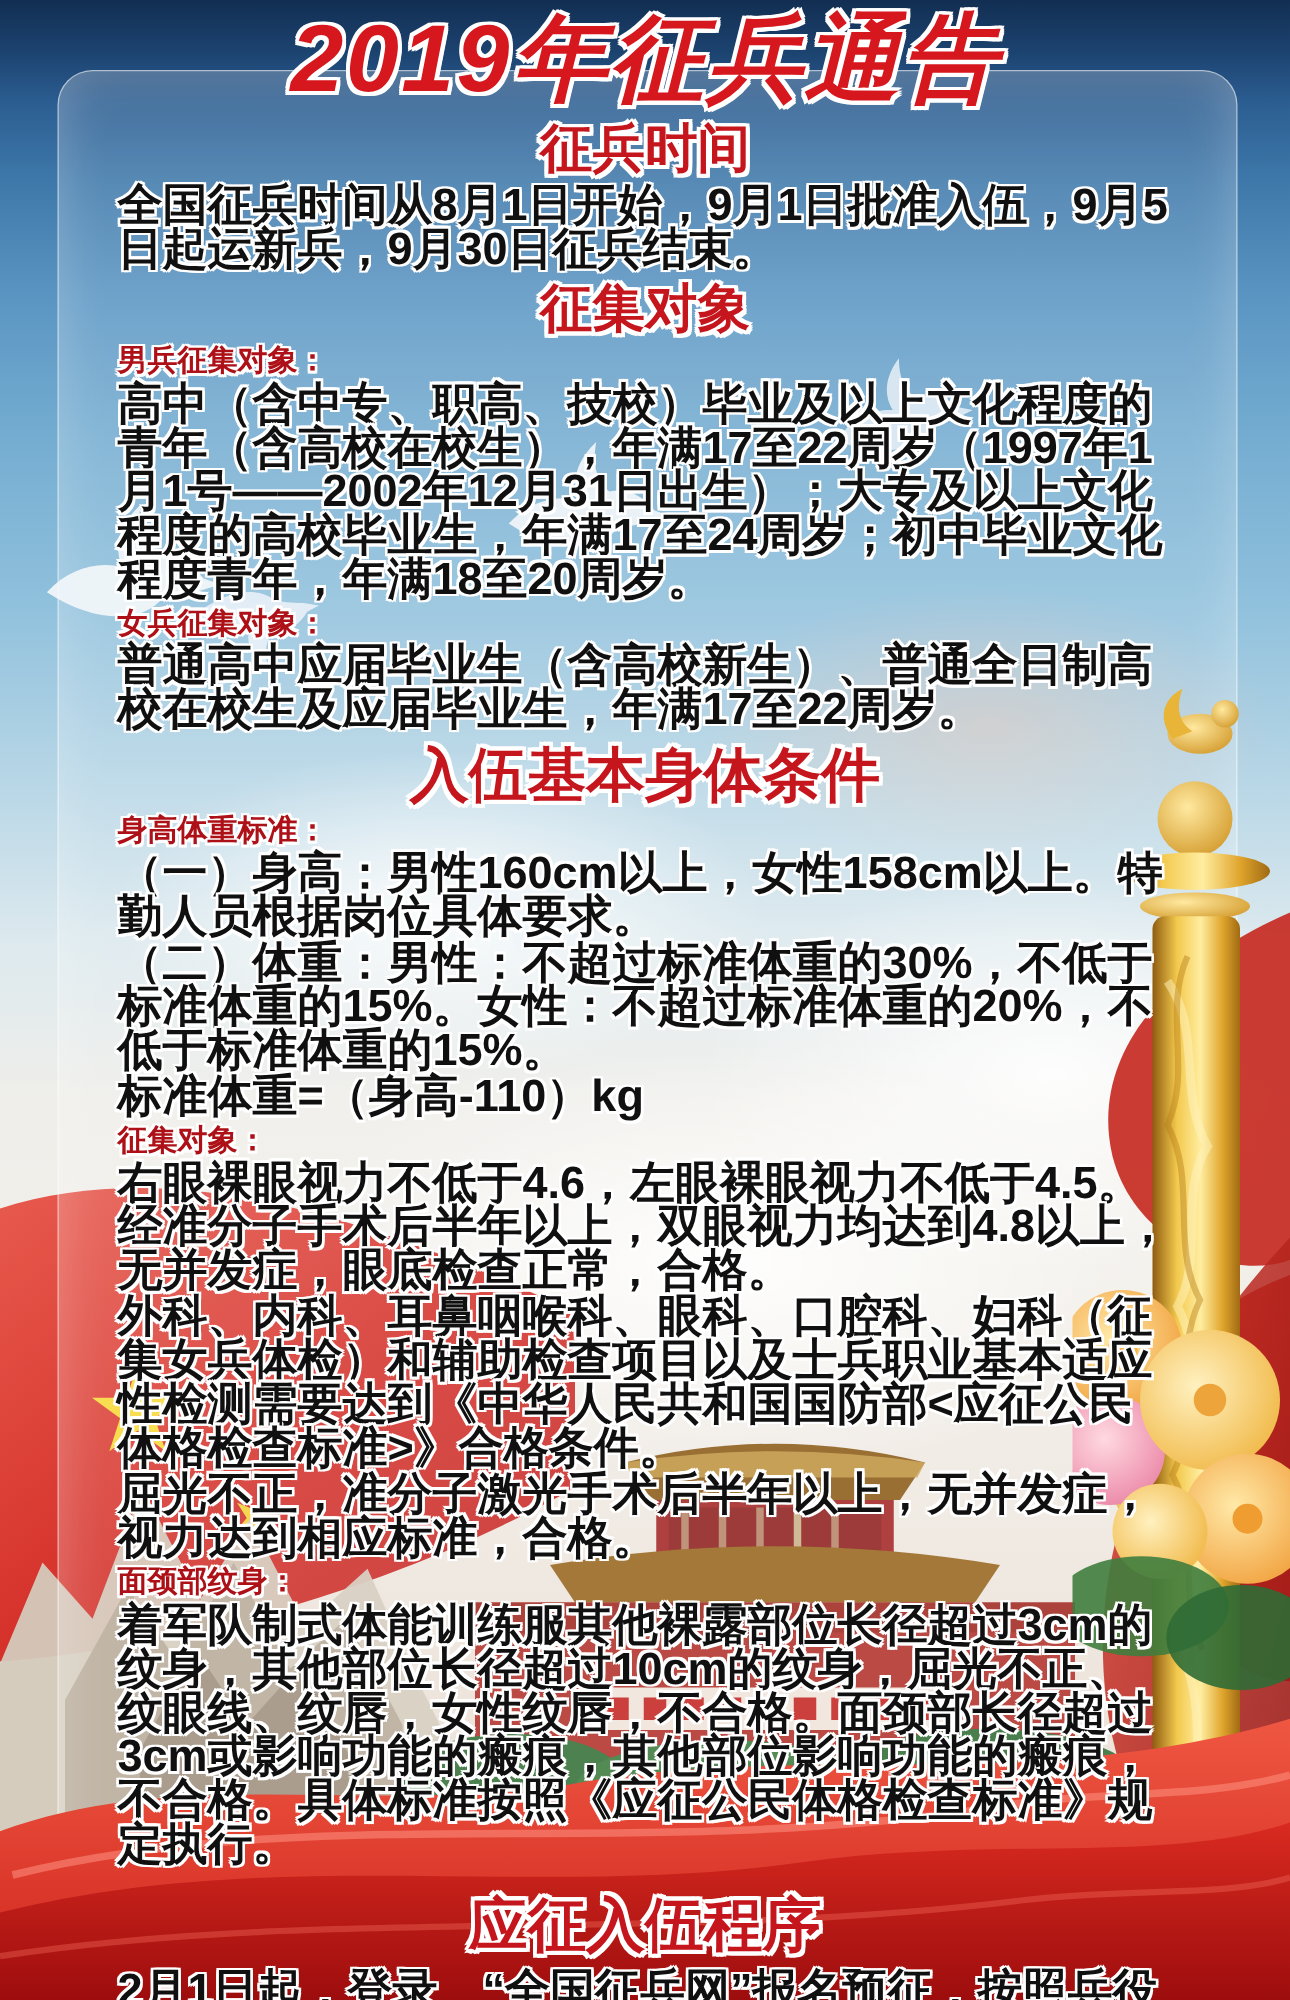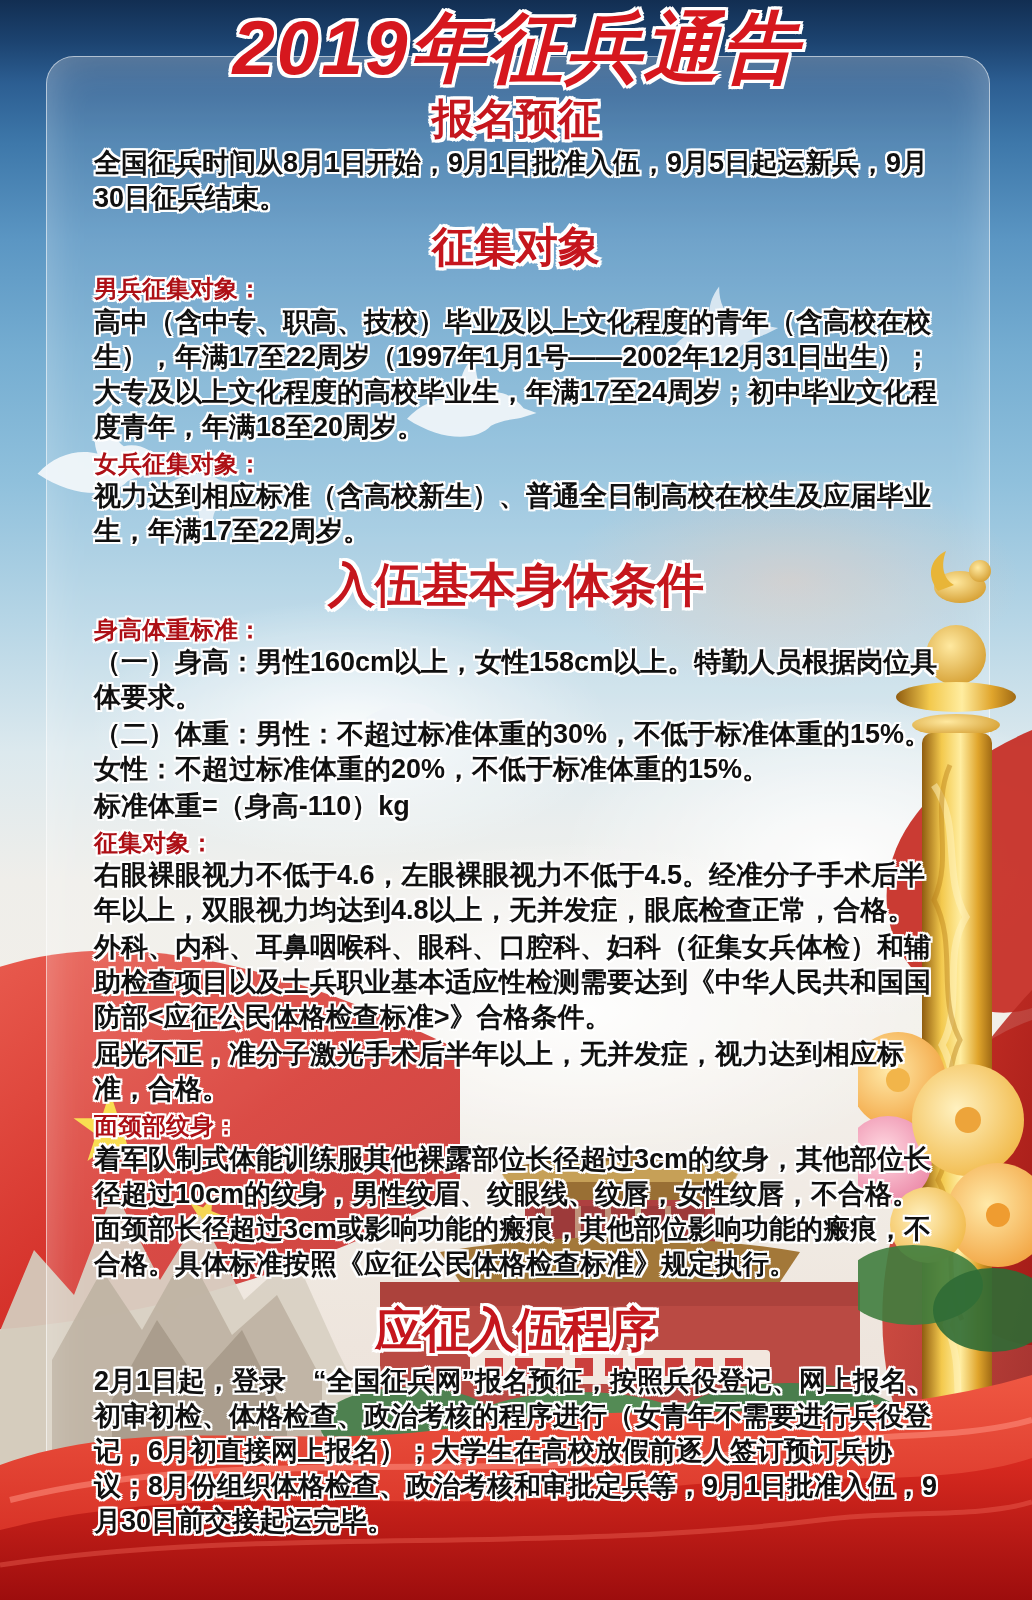--- a/index.html
+++ b/index.html
@@ -36,21 +36,21 @@
     -3px -3px 0 #fff, 3px -3px 0 #fff,-3px 3px 0 #fff, 3px 3px 0 #fff,
      0 -3px 0 #fff, 0 3px 0 #fff,-3px 0 0 #fff, 3px 0 0 #fff,
      -3px 1px 0 #fff, 3px 1px 0 #fff, 1px 3px 0 #fff, 1px -3px 0 #fff;}
   .title{
     font-size:76px;font-weight:900;font-style:italic;color:#d6171e;
     text-align:center;letter-spacing:2px;line-height:1.05;margin:0 0 0;
   }
   .h-section{font-size:42px;font-weight:900;color:#c5161d;text-align:center;line-height:1.1;margin:8px 0 4px;}
   .h-big{font-size:47px;font-weight:900;color:#c5161d;text-align:center;line-height:1.1;margin:10px 0 4px;}
   .sub{font-size:24px;font-weight:900;color:#ad1016;line-height:1.1;margin:6px 0 2px;}
-  .p{font-size:27px;font-weight:bold;color:#101010;line-height:35px;margin:2px 0;}
+  .p{font-size:36px;font-weight:bold;color:#101010;line-height:35px;margin:2px 0;}
   .gap-top{margin-top:22px;}
 </style>
 </head>
 <body>
 
 <div class="poster">
 
   <svg width="0" height="0" style="position:absolute" aria-hidden="true">
     <defs>
       <symbol id="dove" viewBox="0 0 120 90">
@@ -245,43 +245,43 @@
   <svg class="deco z4" style="left:660px;top:280px;transform:rotate(-10deg)" width="120" height="92" viewBox="0 0 120 90">
       <use href="#dove" fill="#eef4f9" opacity="0.8"></use>
     </svg>
 
   <div class="panel"></div>
 
   <div class="content">
 
     <div class="title o-lg">2019年征兵通告</div>
 
-    <div class="h-section o-lg">报名预征</div>
+    <div class="h-section o-lg">征兵时间</div>
     <div class="p o-sm">全国征兵时间从8月1日开始，9月1日批准入伍，9月5日起运新兵，9月30日征兵结束。</div>
 
     <div class="h-section o-lg">征集对象</div>
 
     <div class="sub o-sm">男兵征集对象：</div>
     <div class="p o-sm">高中（含中专、职高、技校）毕业及以上文化程度的青年（含高校在校生），年满17至22周岁（1997年1月1号——2002年12月31日出生）；大专及以上文化程度的高校毕业生，年满17至24周岁；初中毕业文化程度青年，年满18至20周岁。</div>
 
     <div class="sub o-sm">女兵征集对象：</div>
-    <div class="p o-sm">视力达到相应标准（含高校新生）、普通全日制高校在校生及应届毕业生，年满17至22周岁。</div>
+    <div class="p o-sm">普通高中应届毕业生（含高校新生）、普通全日制高校在校生及应届毕业生，年满17至22周岁。</div>
 
     <div class="h-big o-lg">入伍基本身体条件</div>
 
     <div class="sub o-sm">身高体重标准：</div>
     <div class="p o-sm">（一）身高：男性160cm以上，女性158cm以上。特勤人员根据岗位具体要求。</div>
     <div class="p o-sm">（二）体重：男性：不超过标准体重的30%，不低于标准体重的15%。女性：不超过标准体重的20%，不低于标准体重的15%。</div>
     <div class="p o-sm">标准体重=（身高-110）kg</div>
 
     <div class="sub o-sm">征集对象：</div>
     <div class="p o-sm">右眼裸眼视力不低于4.6，左眼裸眼视力不低于4.5。经准分子手术后半年以上，双眼视力均达到4.8以上，无并发症，眼底检查正常，合格。</div>
     <div class="p o-sm">外科、内科、耳鼻咽喉科、眼科、口腔科、妇科（征集女兵体检）和辅助检查项目以及士兵职业基本适应性检测需要达到《中华人民共和国国防部&lt;应征公民体格检查标准&gt;》合格条件。</div>
     <div class="p o-sm">屈光不正，准分子激光手术后半年以上，无并发症，视力达到相应标准，合格。</div>
 
     <div class="sub o-sm">面颈部纹身：</div>
-    <div class="p o-sm">着军队制式体能训练服其他裸露部位长径超过3cm的纹身，其他部位长径超过10cm的纹身，男性纹眉、纹眼线、纹唇，女性纹唇，不合格。面颈部长径超过3cm或影响功能的瘢痕，其他部位影响功能的瘢痕，不合格。具体标准按照《应征公民体格检查标准》规定执行。</div>
+    <div class="p o-sm">着军队制式体能训练服其他裸露部位长径超过3cm的纹身，其他部位长径超过10cm的纹身，屈光不正、纹眼线、纹唇，女性纹唇，不合格。面颈部长径超过3cm或影响功能的瘢痕，其他部位影响功能的瘢痕，不合格。具体标准按照《应征公民体格检查标准》规定执行。</div>
 
     <div class="h-big o-lg gap-top">应征入伍程序</div>
     <div class="p o-sm" style="margin-top:8px">2月1日起，登录　“全国征兵网”报名预征，按照兵役登记、网上报名、初审初检、体格检查、政治考核的程序进行（女青年不需要进行兵役登记，6月初直接网上报名）；大学生在高校放假前逐人签订预订兵协议；8月份组织体格检查、政治考核和审批定兵等，9月1日批准入伍，9月30日前交接起运完毕。</div>
 
   </div>
 </div>
 
 </body></html>

